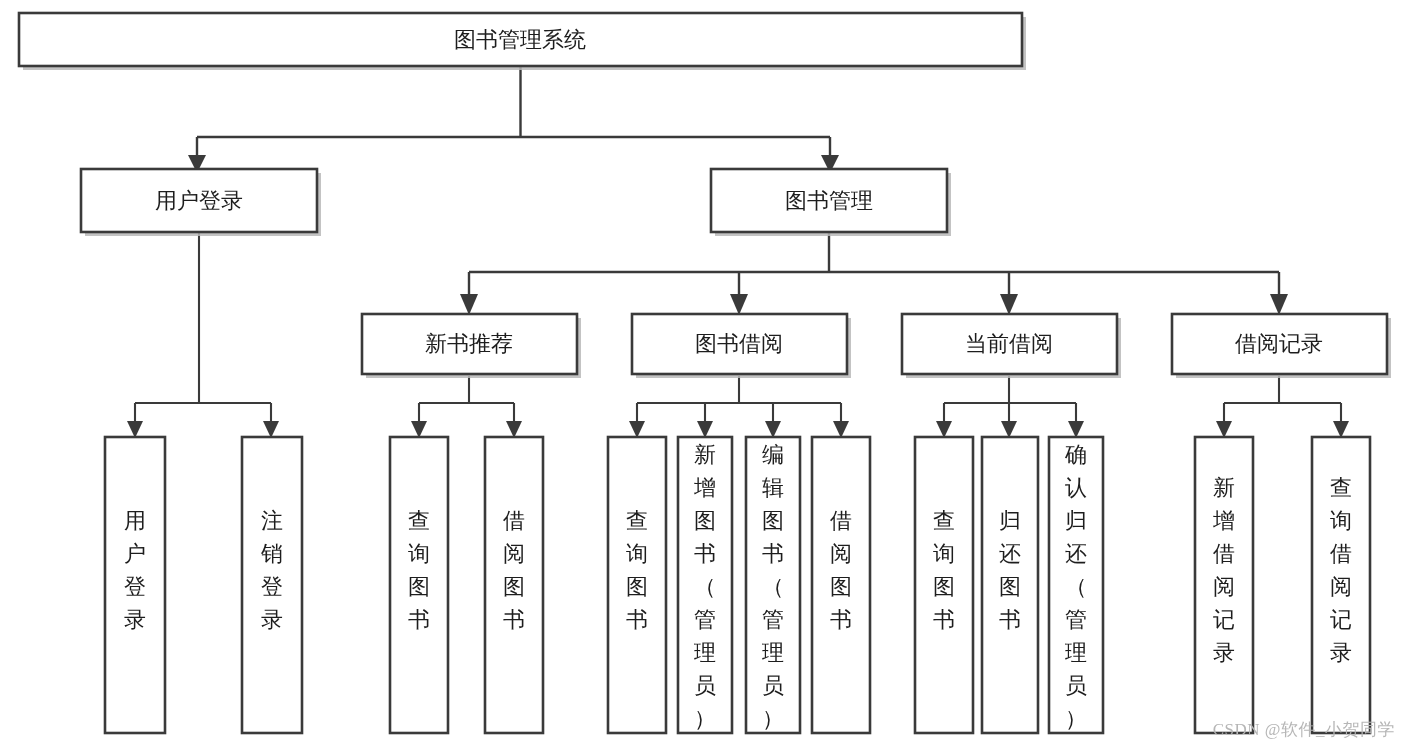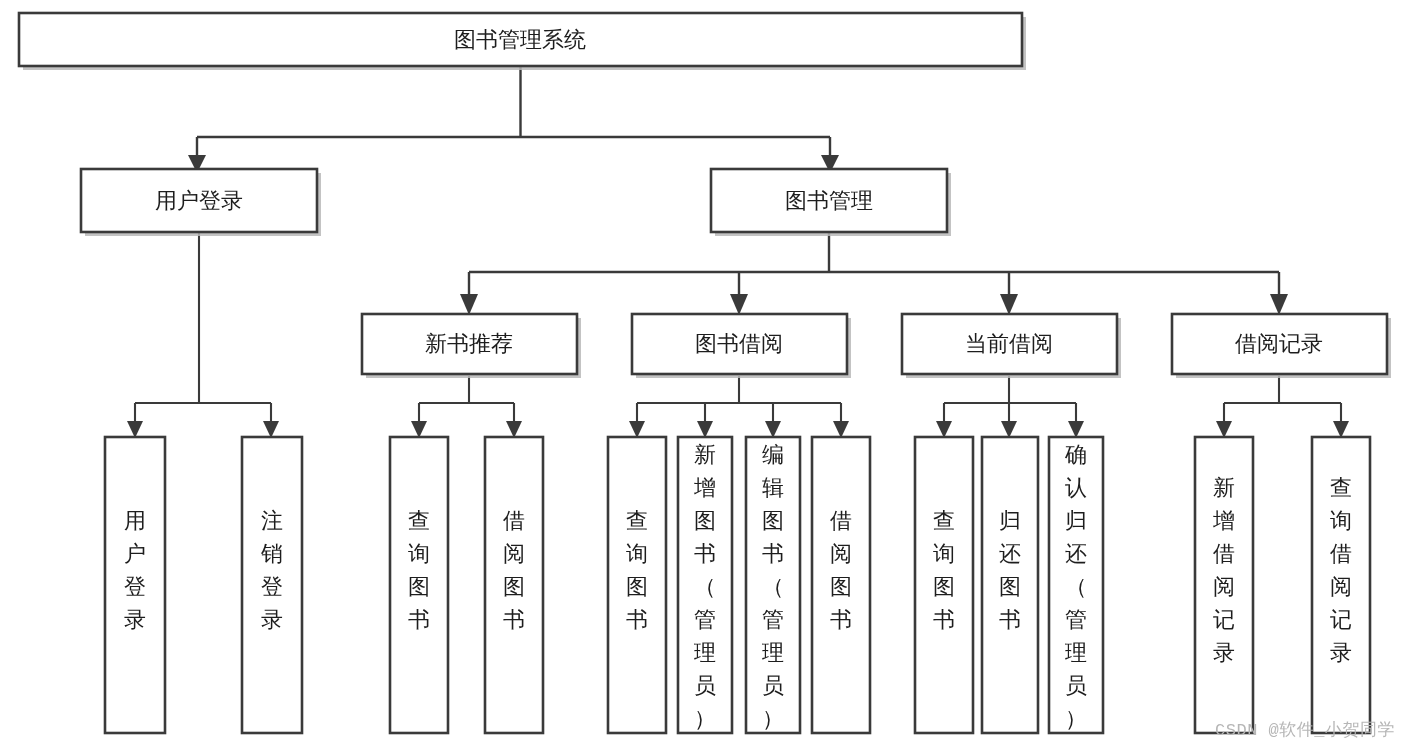--- a/index.html
+++ b/index.html
@@ -63,21 +63,21 @@
   .node-label-v {
     font-family: "Liberation Sans", "DejaVu Sans", sans-serif;
     font-size: 22px;
     fill: #1d1d1d;
     text-anchor: middle;
   }
   .watermark {
     position: absolute;
     right: 10px;
     bottom: 6px;
-    font-family: Liberation Mono, monospace;
+    font-family: Liberation Serif, serif;
     font-size: 17px;
     color: #b6b6b6;
     letter-spacing: .5px;
     white-space: nowrap;
     user-select: none;
   }
 </style>
 </head>
 <body>
 

